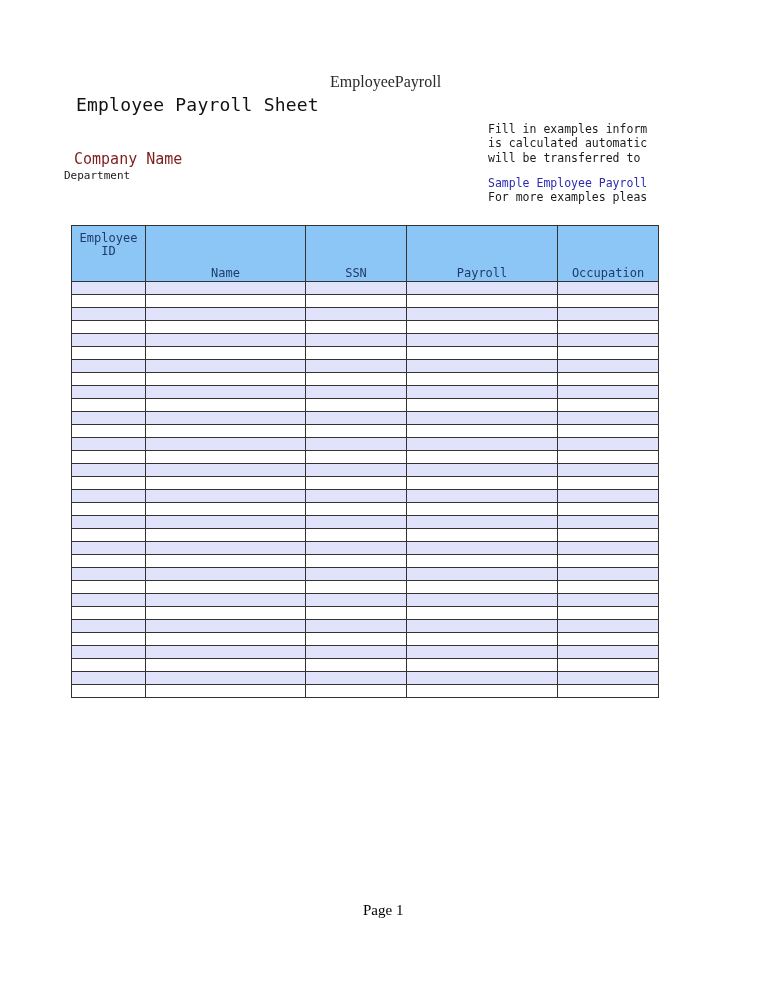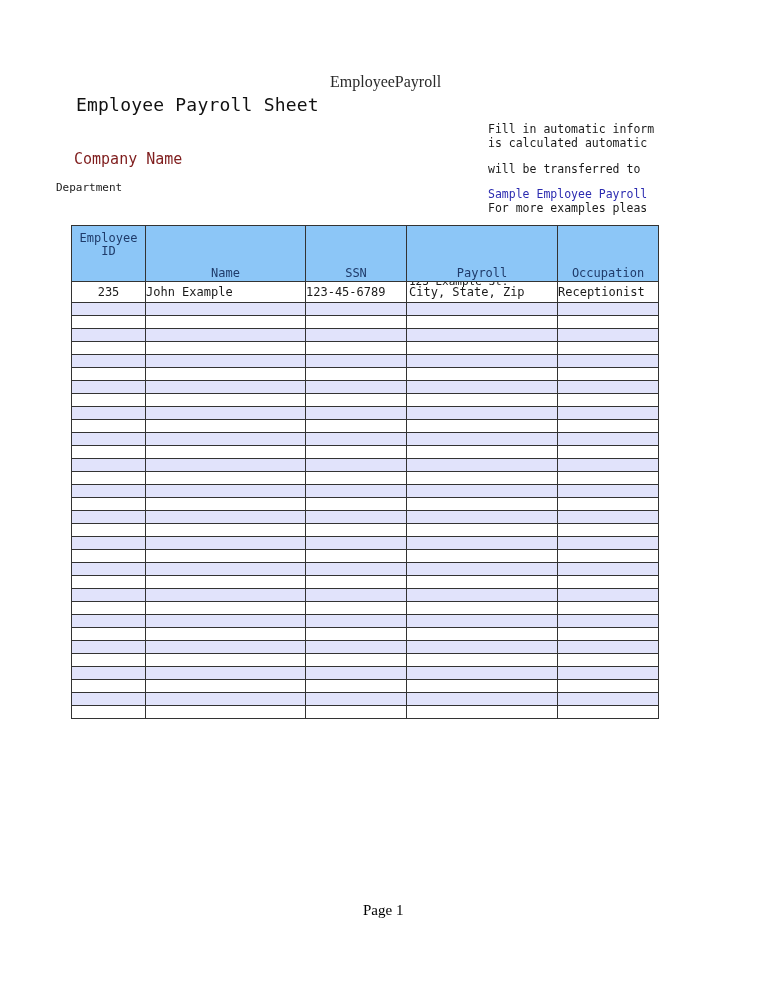--- a/index.html
+++ b/index.html
@@ -14,22 +14,22 @@
     .title {
       position: absolute; left: 76px; top: 94px;
       font-family: "DejaVu Sans Mono", monospace; font-size: 18px; color: #111;
       letter-spacing: 0.2px;
     }
     .company {
       position: absolute; left: 74px; top: 150px;
       font-size: 15px; color: #7f1d1d;
     }
     .department {
-      position: absolute; left: 56px; top: 169px;
-      font-size: 11px; color: #1a1a1a; margin-top: 12px;
+      position: absolute; left: 64px; top: 169px;
+      font-size: 11px; color: #1a1a1a;
     }
     .notes {
       position: absolute; left: 488px; top: 122px; width: 172px; overflow: hidden; white-space: nowrap;
       font-size: 11.5px; line-height: 14px; color: #1a1a1a;
     }
     .notes .gap { height: 11px; }
     .notes .link { color: #2b2bb0; }
     table.grid {
       position: absolute; left: 71px; top: 225px;
       border-collapse: collapse; table-layout: fixed;
@@ -58,23 +58,23 @@
   </style>
 </head>
 <body>
 
 <div class="header-small">EmployeePayroll</div>
 <div class="title">Employee Payroll Sheet</div>
 <div class="company">Company Name</div>
 <div class="department">Department</div>
 
 <div class="notes">
-  <div>Fill in automatic inform</div>
+  <div>Fill in examples inform</div>
   <div>is calculated automatic</div>
-  <div style="margin-top:12px">will be transferred to</div>
+  <div style="margin-top:1px">will be transferred to</div>
   <div class="gap"></div>
   <div class="link">Sample Employee Payroll</div>
   <div>For more examples pleas</div>
 </div>
 
 <table class="grid">
   <colgroup>
     <col style="width:74px">
       <col style="width:160px">
       <col style="width:101px">
@@ -87,32 +87,20 @@
         <div>Employee</div>
         <div>ID</div>
       </th>
       <th>Name</th>
       <th>SSN</th>
       <th>Payroll</th>
       <th>Occupation</th>
     </tr>
   </thead>
   <tbody id="tbody">
-    <tr class="data">
-      <td class="c">235</td>
-      <td class="l">John Example</td>
-      <td class="l">123-45-6789</td>
-      <td>
-        <div class="addr">
-          <div class="l1">123 Example St.</div>
-          <div class="l2">City, State, Zip</div>
-        </div>
-      </td>
-      <td class="l">Receptionist</td>
-    </tr>
   <tr class="alt">
         <td></td>
         <td></td>
         <td></td>
         <td></td>
         <td></td>
       </tr>
       <tr>
         <td></td>
         <td></td>

